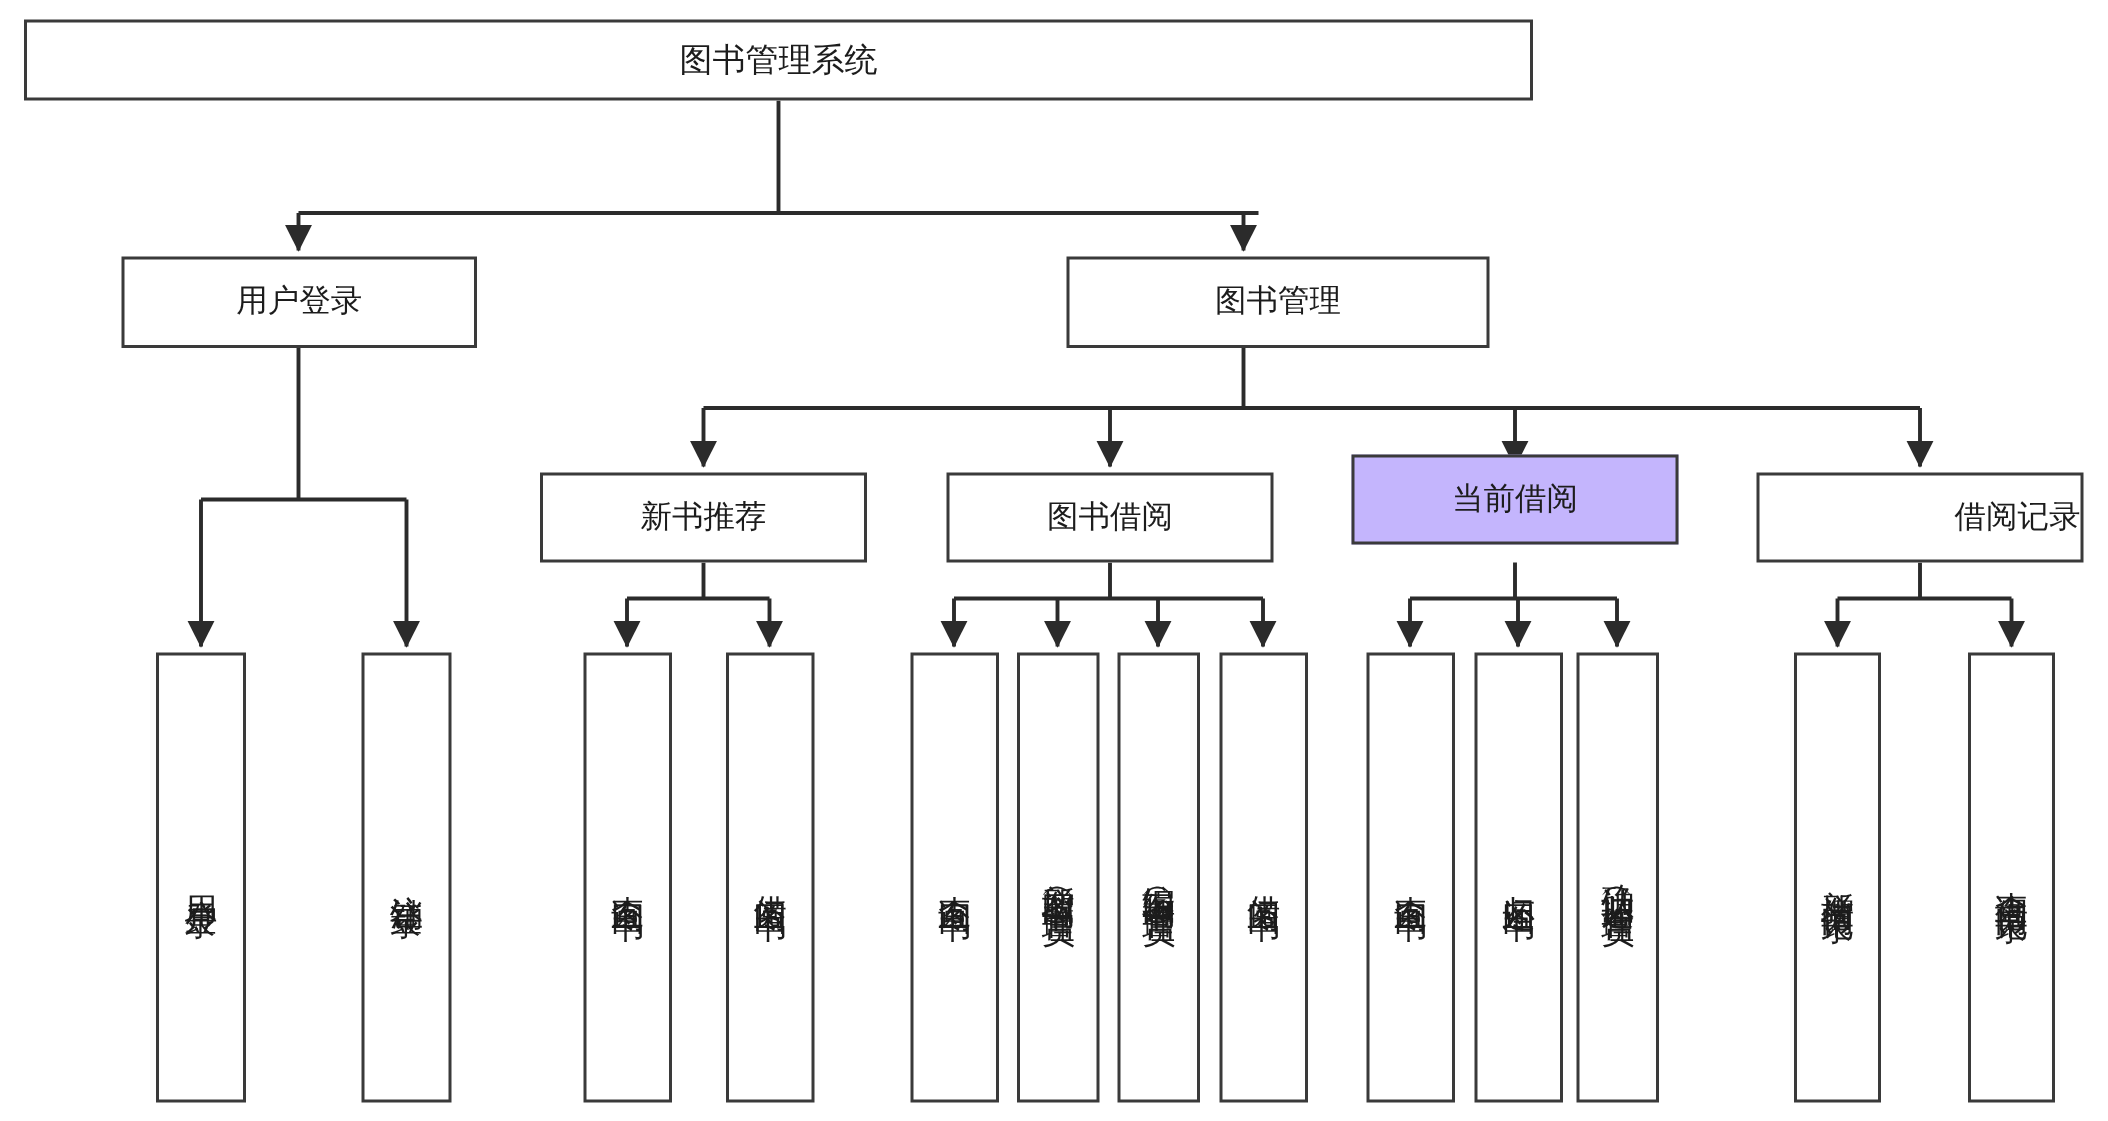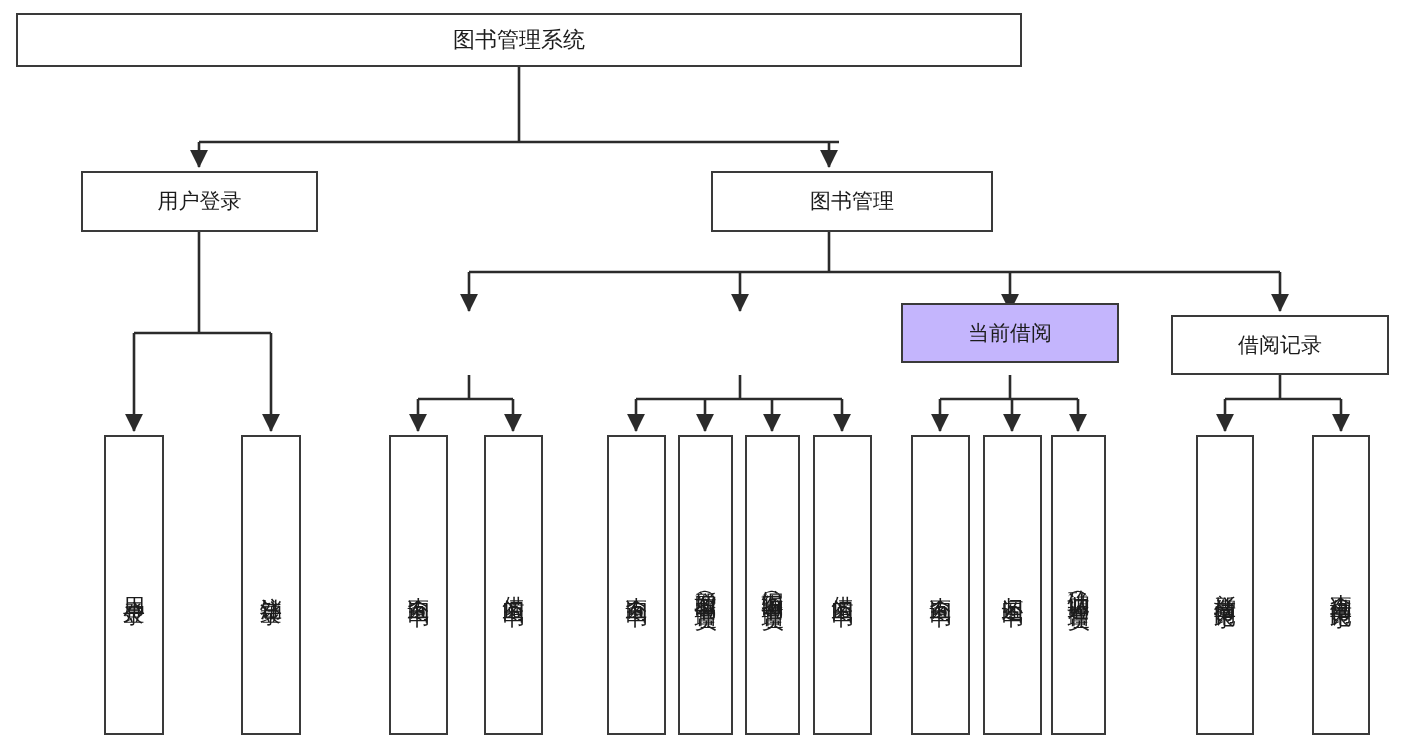--- a/index.html
+++ b/index.html
@@ -133,24 +133,30 @@
     <span class="lbl">图书管理系统</span>
   </div>
 
   <div class="node horiz" style="left: 81px; top: 171px; width: 237px; height: 61px; border-color: rgb(58, 58, 58); background: rgb(255, 255, 255); color: rgb(28, 28, 28);">
     <span class="lbl">用户登录</span>
   </div>
   <div class="node horiz" style="left: 711px; top: 171px; width: 282px; height: 61px; border-color: rgb(58, 58, 58); background: rgb(255, 255, 255); color: rgb(28, 28, 28);">
     <span class="lbl">图书管理</span>
   </div>
 
+  <div class="node horiz" style="left: 360px; top: 315px; width: 218px; height: 60px; border-color: rgb(58, 58, 58); background: rgb(255, 255, 255); color: rgb(28, 28, 28);">
+    <span class="lbl">新书推荐</span>
+  </div>
+  <div class="node horiz" style="left: 631px; top: 315px; width: 218px; height: 60px; border-color: rgb(58, 58, 58); background: rgb(255, 255, 255); color: rgb(28, 28, 28);">
+    <span class="lbl">图书借阅</span>
+  </div>
   <div class="node horiz" style="left: 901px; top: 303px; width: 218px; height: 60px; border-color: rgb(58, 58, 58); background: #c4b5fd; color: rgb(28, 28, 28);">
     <span class="lbl">当前借阅</span>
   </div>
-  <div class="node horiz" style="left: 1171px; top: 315px; width: 218px; height: 60px; border-color: rgb(58, 58, 58); background: rgb(255, 255, 255); color: rgb(28, 28, 28);">
+  <div class="node horiz" style="left: 1171px; top: 315px; width: 218px; height: 60px; border-color: rgb(58, 58, 58); background: rgb(255, 255, 255); color: rgb(28, 28, 28); justify-content: flex-end;">
     <span class="lbl">借阅记录</span>
   </div>
 
   <div class="node vert" style="left: 104px; top: 435px; width: 60px; height: 300px; border-color: rgb(58, 58, 58); background: rgb(255, 255, 255); color: rgb(28, 28, 28);">
     <span class="lbl">用户登录</span>
   </div>
   <div class="node vert" style="left: 241px; top: 435px; width: 60px; height: 300px; border-color: rgb(58, 58, 58); background: rgb(255, 255, 255); color: rgb(28, 28, 28);">
     <span class="lbl">注销登录</span>
   </div>
   <div class="node vert" style="left: 389px; top: 435px; width: 59px; height: 300px; border-color: rgb(58, 58, 58); background: rgb(255, 255, 255); color: rgb(28, 28, 28);">

